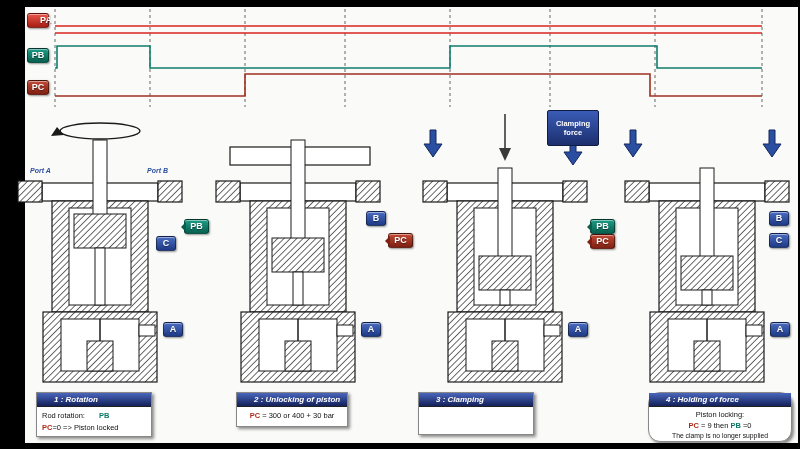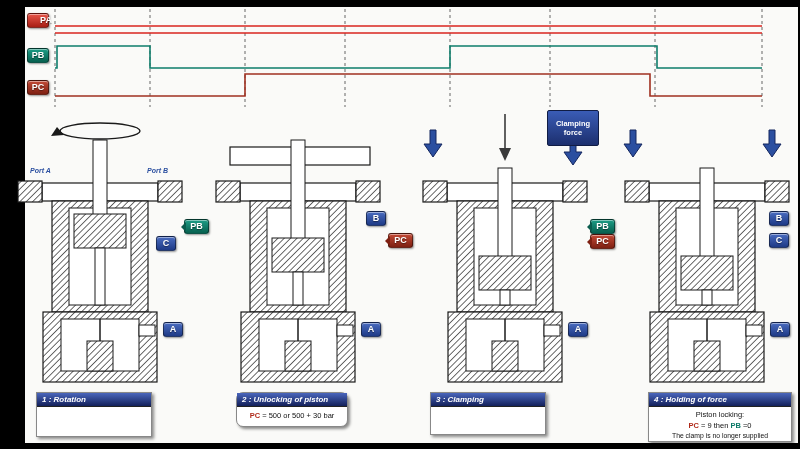--- a/index.html
+++ b/index.html
@@ -28,21 +28,21 @@
 
   .forcebox{position:absolute;left:547px;top:110px;width:52px;height:27px;box-sizing:border-box;
             background:linear-gradient(#3a5cb6,#1c2f6e);border:1px solid #101c44;border-radius:2px;
             color:#fff;font-size:7.5px;font-weight:700;display:flex;align-items:center;
             justify-content:center;text-align:center;line-height:1.25;padding:17px;}
 
   .caption{position:absolute;box-sizing:border-box;background:#fff;border:1px solid #888;
            box-shadow:2px 2px 3px rgba(0,0,0,.45);}
   .caption .hd{height:13px;background:linear-gradient(#4a66bc,#13205a);color:#fff;font-size:8px;
                font-weight:700;font-style:italic;display:flex;align-items:center;
-               padding-left:5px;border-bottom:1px solid #222;white-space:nowrap;}
+               padding-left:17px;border-bottom:1px solid #222;white-space:nowrap;}
   .caption .bd{padding:3px 5px;font-size:7.5px;line-height:1.55;color:#111;}
   .caption .bd.center{text-align:center;}
   .tk-pb{color:#0c7a68;font-weight:700;}
   .tk-pc{color:#b02a1a;font-weight:700;}
   .small{font-size:6.8px;}
   .gap{display:inline-block;width:14px;}
 </style>
 </head>
 <body>
 
@@ -146,34 +146,38 @@
   <div class="badge teal tip tip-teal" style="left:590px;top:219px;">PB</div>
   <div class="badge darkred tip tip-red" style="left:590px;top:234px;">PC</div>
   <div class="badge blue sq" style="left:568px;top:322px;">A</div>
 
   <div class="badge blue sq" style="left:769px;top:211px;">B</div>
   <div class="badge blue sq" style="left:769px;top:233px;">C</div>
   <div class="badge blue sq" style="left:770px;top:322px;">A</div>
 
   <div class="caption" style="left:36px;top:392px;width:116px;height:45px;">
     <div class="hd">1 : Rotation</div>
-  </div>
-
-  <div class="caption" style="left:236px;top:392px;width:112px;height:35px;border-radius:7px;">
-    <div class="hd">2 : Unlocking of piston</div>
-    <div class="bd center">
-      <div><span class="tk-pc">PC</span><span> = 500 or 500 + 30 bar</span></div>
+    <div class="bd">
+      <div><span>Rod rotation:</span><span class="gap"></span><span class="tk-pb">PB</span></div>
+      <div><span class="tk-pc">PC</span><span>=0 =&gt; Piston locked</span></div>
     </div>
   </div>
 
-  <div class="caption" style="left:430px;top:392px;width:116px;height:43px;">
+  <div class="caption" style="left:236px;top:392px;width:112px;height:35px;">
+    <div class="hd">2 : Unlocking of piston</div>
+    <div class="bd center">
+      <div><span class="tk-pc">PC</span><span> = 300 or 400 + 30 bar</span></div>
+    </div>
+  </div>
+
+  <div class="caption" style="left:418px;top:392px;width:116px;height:43px;">
     <div class="hd">3 : Clamping</div>
   </div>
 
-  <div class="caption" style="left:648px;top:392px;width:144px;height:50px;">
+  <div class="caption" style="left:648px;top:392px;width:144px;height:50px;border-radius:12px;">
     <div class="hd">4 : Holding of force</div>
     <div class="bd center" style="line-height:1.4;text-align:center;">
       <div><span>Piston locking:</span></div>
       <div><span class="tk-pc">PC</span><span> = 9 then </span><span class="tk-pb">PB</span><span> =0</span></div>
       <div class="small"><span>The clamp is no longer supplied</span></div>
     </div>
   </div>
 </div>
 
 </body></html>

